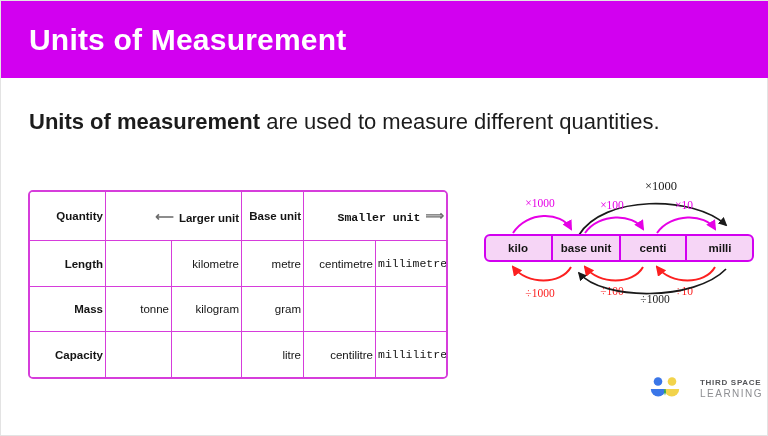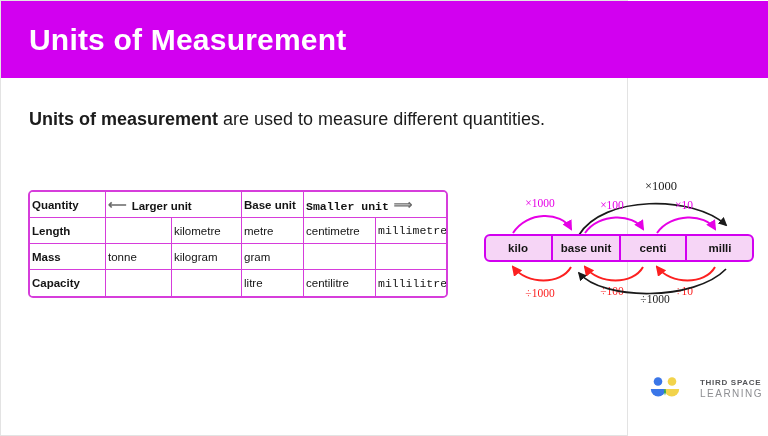--- a/index.html
+++ b/index.html
@@ -9,21 +9,21 @@
     height: 436px;
     background: #ffffff;
     font-family: "Liberation Sans", sans-serif;
     color: #1a1a1a;
     overflow: hidden;
     position: relative;
   }
 
   
   .page-frame {
-    width: 628px;
+    width: 768px;
     height: 436px;
     position: relative;
     background: #ffffff;
     border: 1px solid #e3e3e3;
   }
   .header-bar {
     position: absolute;
     left: 0; top: 0;
     width: 768px;
     height: 77px;
@@ -36,21 +36,21 @@
     font-size: 30px;
     font-weight: bold;
     letter-spacing: 0.2px;
     padding-left: 28px;
   }
 
   
   .para {
     position: absolute;
     left: 28px;
-    font-size: 18px;
+    font-size: 22px;
     line-height: 1.35;
     color: #1c1c1c;
   }
   .para.p1 { top: 106px; }
   .para.p2 { top: 148px; }
   .para.p3 { top: 316px; width: 640px; line-height: 1.62; }
   .b { font-weight: bold; }
 
   
   .units-table-wrap {
@@ -66,25 +66,25 @@
     table-layout: fixed;
     border: 2px solid #d63ddb;
     border-radius: 5px;
     overflow: hidden;
   }
   table.units-table td {
     border-right: 1.6px solid #d63ddb;
     border-bottom: 1.6px solid #d63ddb;
     height: 26px;
     font-size: 11.5px;
-    text-align: left;
+    text-align: right;
     vertical-align: middle;
     background: #ffffff;
     color: #141414;
-    padding: 4px 2px;
+    padding: 16px 2px;
     white-space: nowrap;
   }
   table.units-table tr:last-child td { border-bottom: none; }
   table.units-table td:last-child { border-right: none; font-family: Liberation Mono, monospace; }
   td.qty-cell {
     background: #ee93ee;
     font-weight: bold;
     font-size: 11.5px;
     color: #141414;
   }

